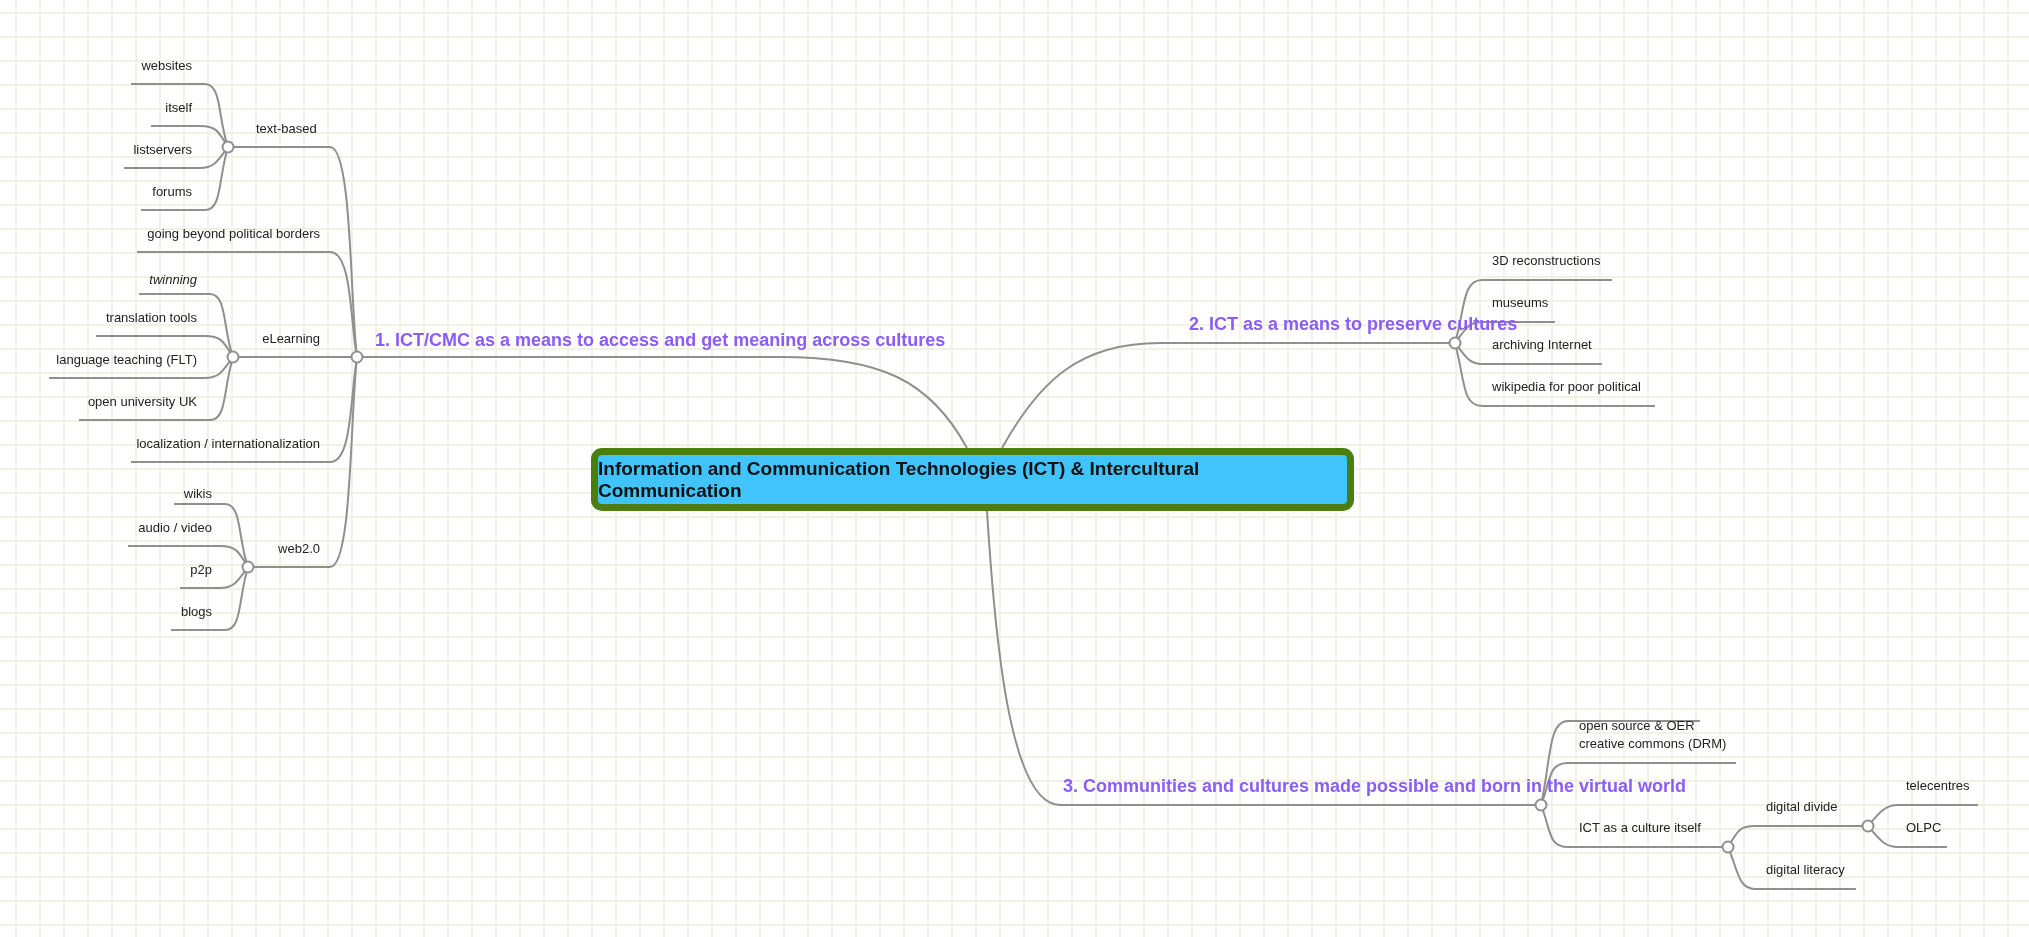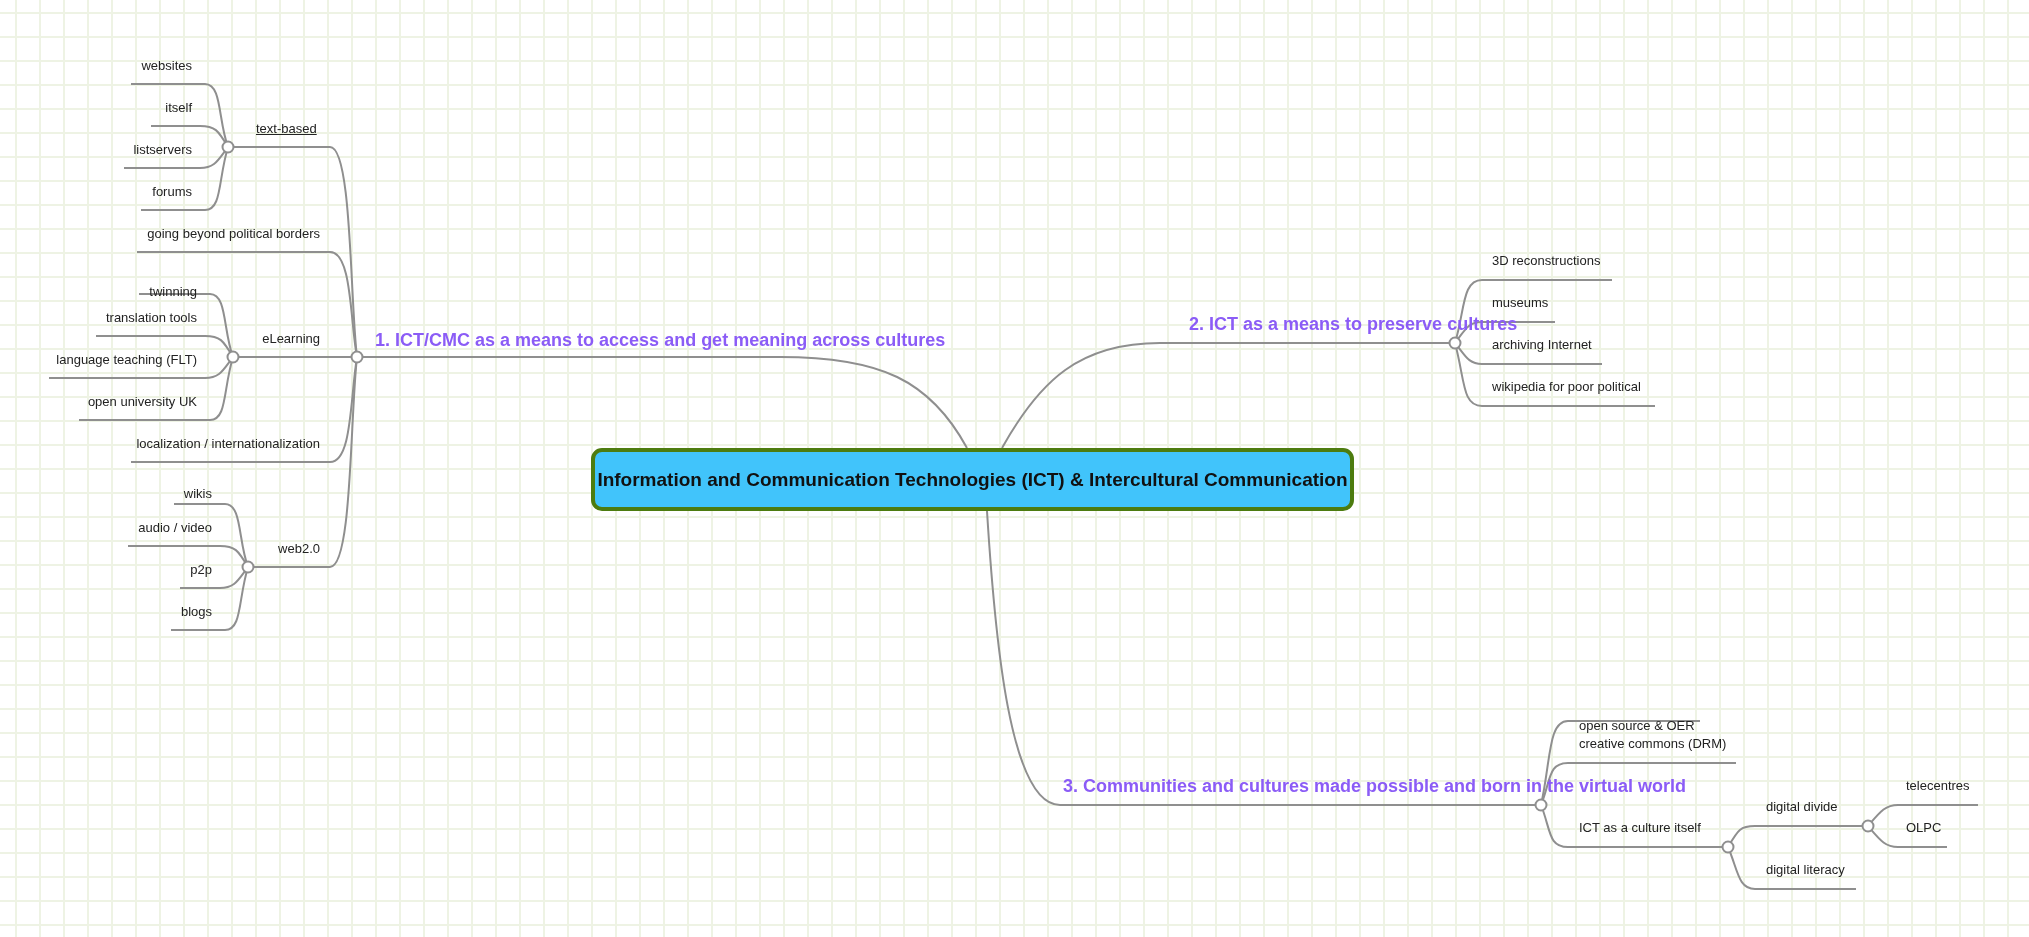--- a/index.html
+++ b/index.html
@@ -15,21 +15,21 @@
   }
   #links { position:absolute; left:0; top:0; width:2029px; height:937px; }
   .lbl {
     position:absolute; font-size:13px; color:#222; white-space:nowrap;
     line-height:16px;
   }
   .lbl.r { text-align:left; }
   .lbl.main { font-weight:bold; font-size:18px; color:#8b5cf6; }
   .root {
     position:absolute; left:591px; top:448px; width:763px; height:63px;
-    box-sizing:border-box; background:#41c4fb; border:4px solid #4d7c0f;
+    box-sizing:border-box; background:#41c4fb; border:7px solid #4d7c0f;
     border-radius:11px; display:flex; align-items:center; justify-content:center;
   }
   .root span { font-weight:bold; font-size:19px; color:#111; }
 </style>
 </head>
 <body>
 
 <svg id="links" xmlns="http://www.w3.org/2000/svg">
   <g fill="none" stroke="#8f8f8f" stroke-width="2">
 
@@ -86,30 +86,30 @@
     <circle cx="1868" cy="826" r="5.5"></circle>
   </g>
 </svg>
 
 <div class="root">
   <span>Information and Communication Technologies (ICT) &amp; Intercultural Communication</span>
 </div>
 
 <div class="lbl main" style="left:375px; top:332px;">1. ICT/CMC as a means to access and get meaning across cultures</div>
 
-<div class="lbl" style="left:256px; top:121px;text-decoration:underline;">text-based</div>
+<div class="lbl" style="left:256px; top:121px;">text-based</div>
 <div class="lbl r" style="right:1837px; top:58px;">websites</div>
 <div class="lbl r" style="right:1837px; top:100px;">itself</div>
 <div class="lbl r" style="right:1837px; top:142px;">listservers</div>
 <div class="lbl r" style="right:1837px; top:184px;">forums</div>
 
 <div class="lbl r" style="right:1709px; top:226px;">going beyond political borders</div>
 
 <div class="lbl r" style="right:1709px; top:331px;">eLearning</div>
-<div class="lbl r" style="right:1832px; top:284px;">twinning</div>
+<div class="lbl r" style="right:1832px; top:272px;font-style:italic;">twinning</div>
 <div class="lbl r" style="right:1832px; top:310px;">translation tools</div>
 <div class="lbl r" style="right:1832px; top:352px;">language teaching (FLT)</div>
 <div class="lbl r" style="right:1832px; top:394px;margin-left:32px;">open university UK</div>
 
 <div class="lbl r" style="right:1709px; top:436px;">localization / internationalization</div>
 
 <div class="lbl r" style="right:1709px; top:541px;">web2.0</div>
 <div class="lbl r" style="right:1817px; top:478px;margin-top:8px;">wikis</div>
 <div class="lbl r" style="right:1817px; top:520px;">audio / video</div>
 <div class="lbl r" style="right:1817px; top:562px;">p2p</div>

